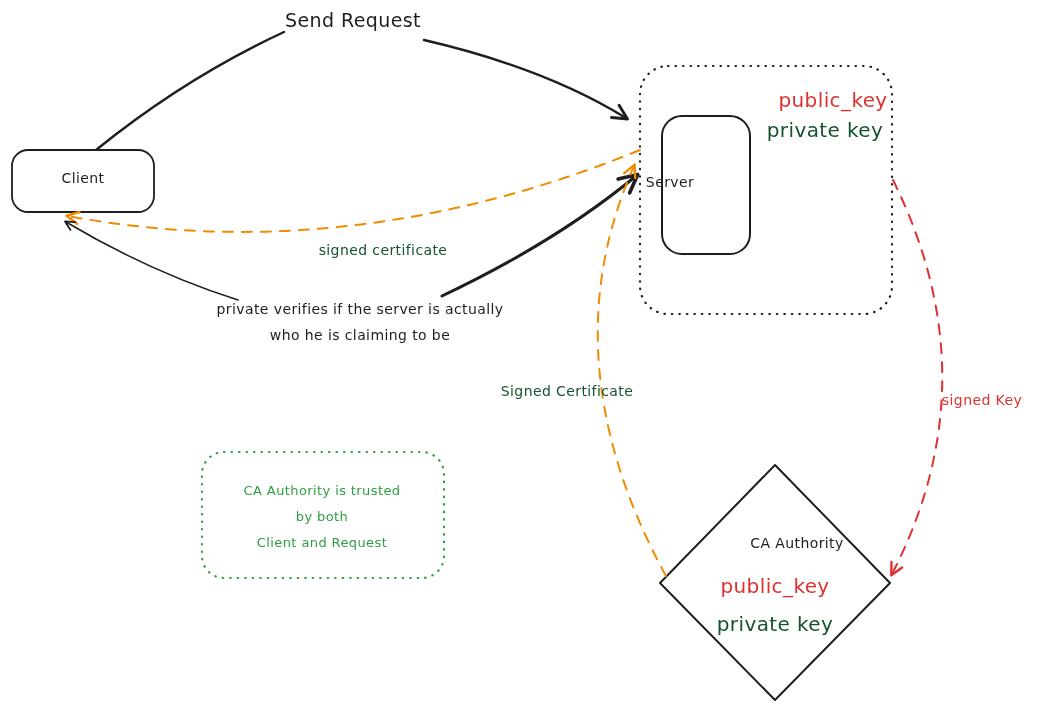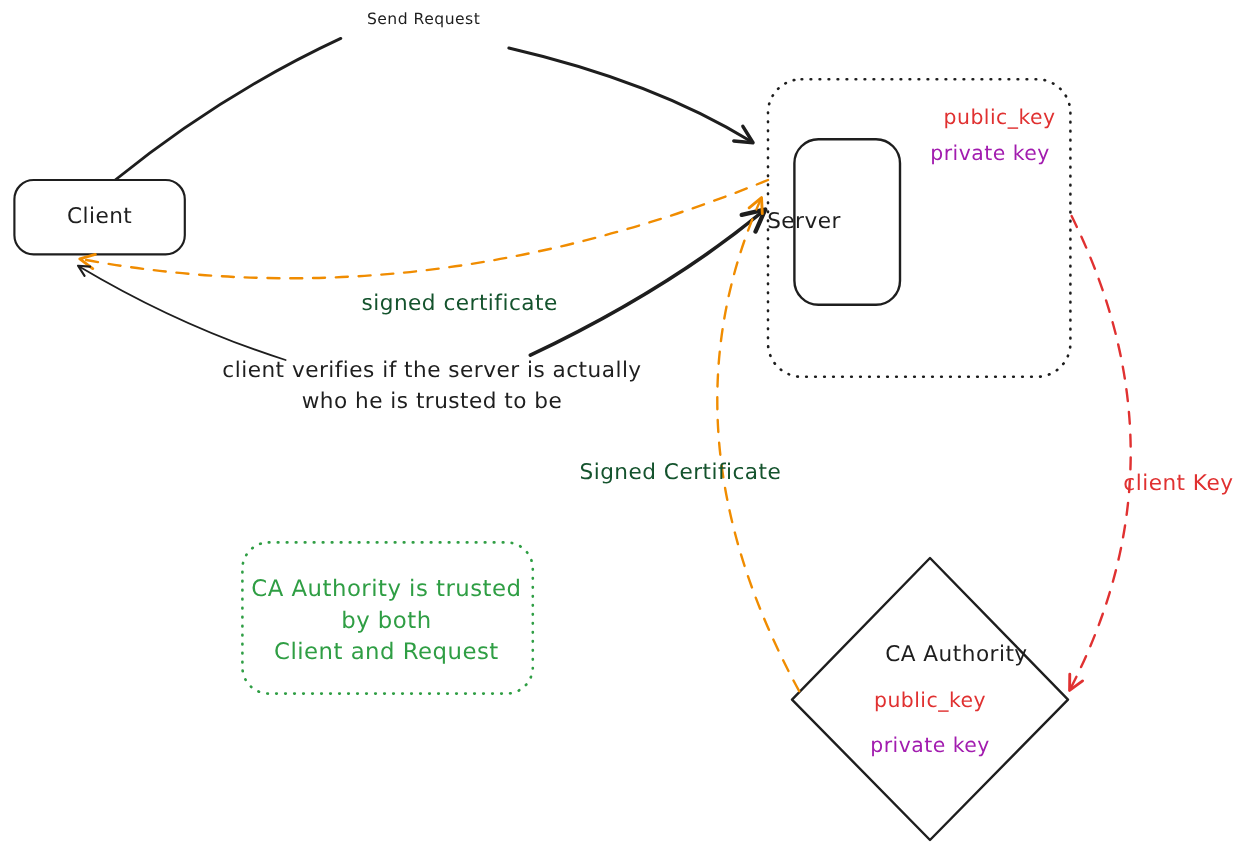--- a/index.html
+++ b/index.html
@@ -13,31 +13,31 @@
     overflow: hidden;
   }
   .layer {
     position: absolute;
     left: 0; top: 0;
     width: 100%; height: 100%;
   }
   .label {
     position: absolute;
     white-space: nowrap;
-    font-size: 18px;
+    font-size: 14px;
     letter-spacing: 0.4px;
     line-height: 1.2;
   }
   .centered { transform: translateX(-50%); text-align: center; }
   .multiline { white-space: normal; line-height: 26px; }
   .orange { color: #14532d; }
   .red    { color: #e03131; }
-  .blue   { color: #a21caf; }
+  .blue   { color: #14532d; }
   .green  { color: #2f9e44; }
-  .small  { font-size: 17px; }
+  .small  { font-size: 20px; }
 </style>
 </head>
 <body>
 
 <div class="canvas">
 
   <svg class="layer" width="1040" height="711" viewBox="0 0 1040 711">
     <defs>
       <marker id="ah-black" viewBox="0 0 12 12" refX="9" refY="6" markerWidth="9" markerHeight="9" orient="auto-start-reverse">
         <path d="M2 2 L10 6 L2 10" fill="none" stroke="#1e1e1e" stroke-width="1.6" stroke-linecap="round" stroke-linejoin="round"></path>
@@ -67,46 +67,46 @@
 
     <rect x="202" y="452" width="242" height="126" rx="22" fill="none" stroke="#2f9e44" stroke-width="2.2" stroke-linecap="round" stroke-dasharray="0.5 7"></rect>
 
     <path d="M 775 465 L 890 583 L 775 700 L 660 583 Z" fill="#ffffff" stroke="#1e1e1e" stroke-width="2" stroke-linejoin="round"></path>
 
     <path d="M 666 576 Q 548 360 634 166" fill="none" stroke="#f08c00" stroke-width="2" stroke-linecap="round" stroke-dasharray="10 9" marker-end="url(#ah-orange)"></path>
 
     <path d="M 893 180 Q 992 380 892 574" fill="none" stroke="#e03131" stroke-width="2" stroke-linecap="round" stroke-dasharray="10 9" marker-end="url(#ah-red)"></path>
   </svg>
 
-  <div class="label centered" style="left:353px; top:9px; font-size:13px;">Send Request</div>
+  <div class="label centered" style="left:353px; top:9px; font-size:19px;">Send Request</div>
 
   <div class="label centered" style="left:83px; top:170px;">Client</div>
 
   <div class="label centered" style="left:670px; top:174px;">Server</div>
 
   <div class="label centered red small" style="left:833px; top:88px;">public_key</div>
 
   <div class="label centered blue small" style="left:825px; top:118px;">private key</div>
 
   <div class="label centered orange" style="left:383px; top:242px;">signed certificate</div>
 
   <div class="label centered multiline" style="left:360px; top:296px;">
-    <div>client verifies if the server is actually</div>
-    <div>who he is trusted to be</div>
+    <div>private verifies if the server is actually</div>
+    <div>who he is claiming to be</div>
   </div>
 
-  <div class="label centered multiline green" style="left:322px; top:478px; font-size:19px;">
+  <div class="label centered multiline green" style="left:322px; top:478px; font-size:13px;">
     <div>CA Authority is trusted</div>
     <div>by both</div>
     <div>Client and Request</div>
   </div>
 
   <div class="label centered orange" style="left:567px; top:383px;">Signed Certificate</div>
 
-  <div class="label centered red" style="left:982px; top:392px;">client Key</div>
+  <div class="label centered red" style="left:982px; top:392px;">signed Key</div>
 
   <div class="label centered" style="left:775px; top:535px;margin-left:22px;">CA Authority</div>
 
   <div class="label centered red small" style="left:775px; top:574px;">public_key</div>
 
   <div class="label centered blue small" style="left:775px; top:612px;">private key</div>
 
 </div>
 
 </body></html>

